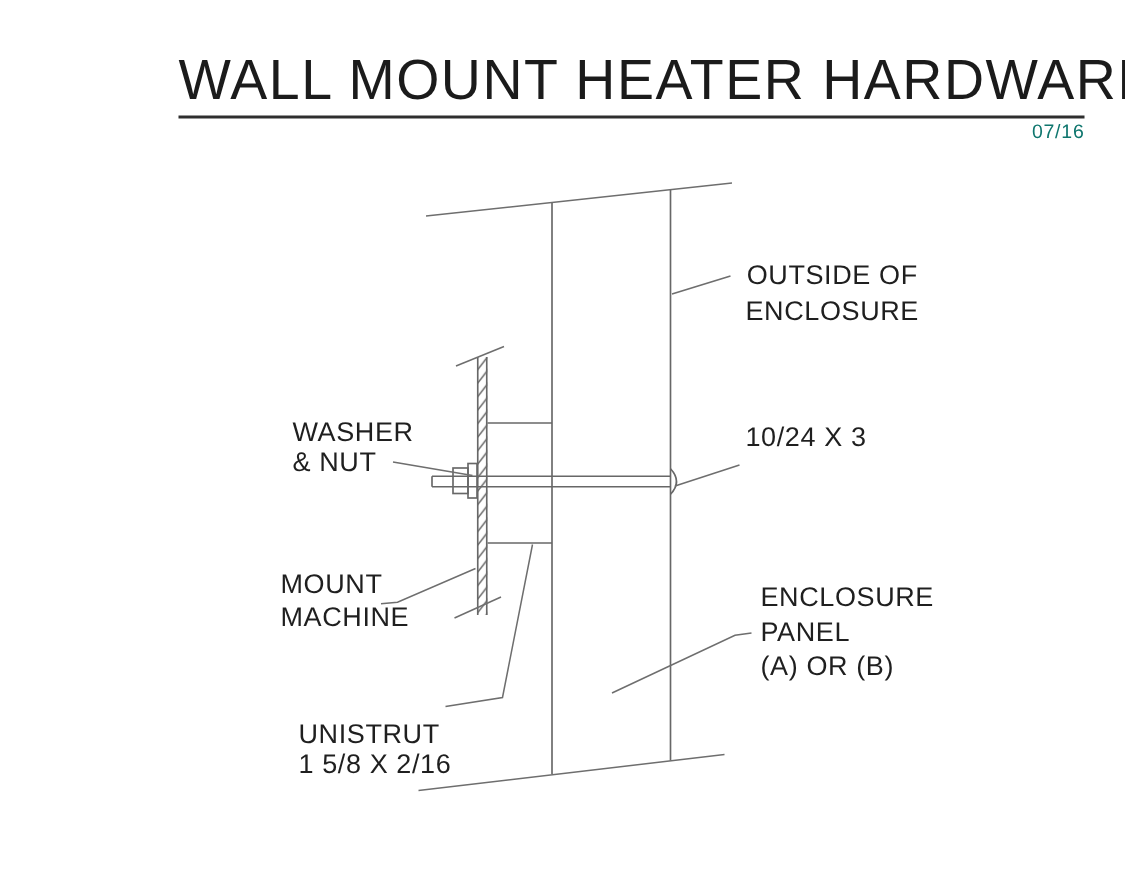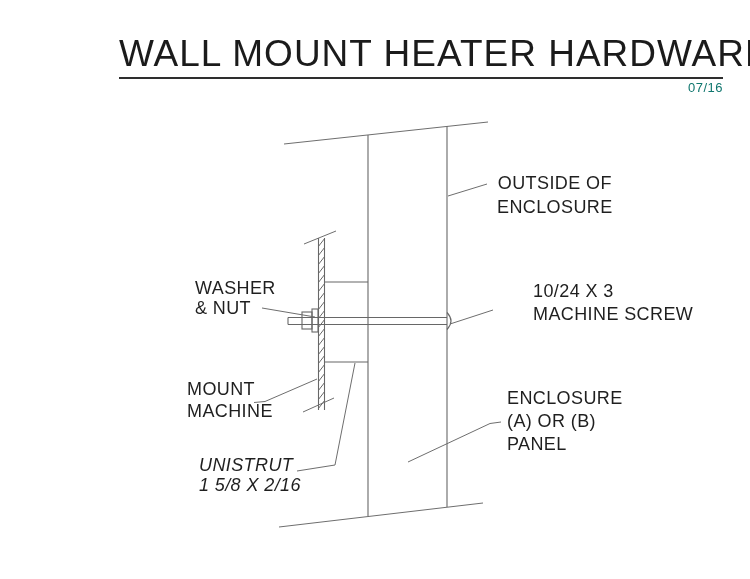--- a/index.html
+++ b/index.html
@@ -32,25 +32,25 @@
   .ln{stroke:#676767;stroke-width:1.1;fill:none;}
   .ln-thin{stroke:#6e6e6e;stroke-width:1;fill:none;}
 
   
   .label{
     position:absolute;color:#1f1f1f;font-size:18px;letter-spacing:.4px;
     white-space:nowrap;
   }
   .label span{display:block;}
   #lbl-outside  {left:497px;top:172px;line-height:23.5px;text-align:center;}
-  #lbl-screw    {left:497px;top:280px;line-height:23.3px;margin-left:36px;}
+  #lbl-screw    {left:497px;top:280px;line-height:23.3px;}
   #lbl-panel    {left:507px;top:387px;line-height:23px;}
   #lbl-washer   {left:195px;top:278px;line-height:20px;}
   #lbl-heater   {left:187px;top:379px;line-height:21.5px;}
-  #lbl-unistrut {left:199px;top:456px;line-height:19.5px;font-style:italic;}
+  #lbl-unistrut {left:199px;top:480px;line-height:19.5px;}
 </style>
 </head>
 <body>
 
 <div class="stage">
 
   <div class="title">WALL MOUNT HEATER HARDWARE</div>
   <div class="title-rule"></div>
   <div class="rev-date">07/16</div>
 
@@ -93,27 +93,26 @@
     <polyline class="ln-thin" points="297,471 335,465 355,363"></polyline>
   </svg>
 
   <div class="label" id="lbl-outside">
     <span>OUTSIDE OF</span>
     <span>ENCLOSURE</span>
   </div>
 
   <div class="label" id="lbl-screw">
     <span>10/24 X 3</span>
-    <span>MACHINE SCREW</span>
   </div>
 
   <div class="label" id="lbl-panel">
     <span>ENCLOSURE</span>
+    <span>PANEL</span>
     <span>(A) OR (B)</span>
-    <span>PANEL</span>
   </div>
 
   <div class="label" id="lbl-washer">
     <span>WASHER</span>
     <span>&amp; NUT</span>
   </div>
 
   <div class="label" id="lbl-heater">
     <span>MOUNT</span>
     <span>MACHINE</span>

